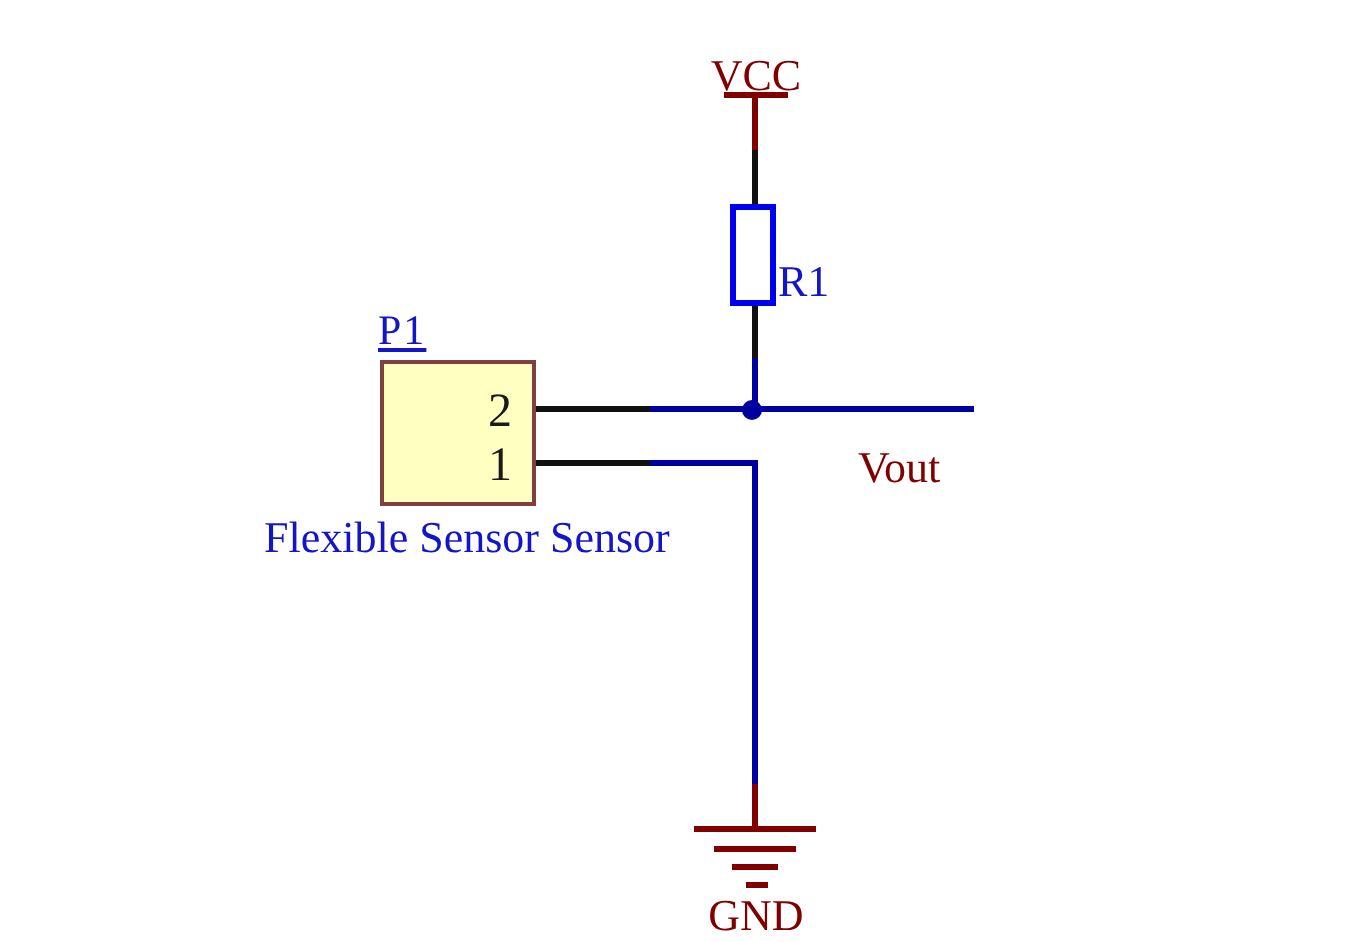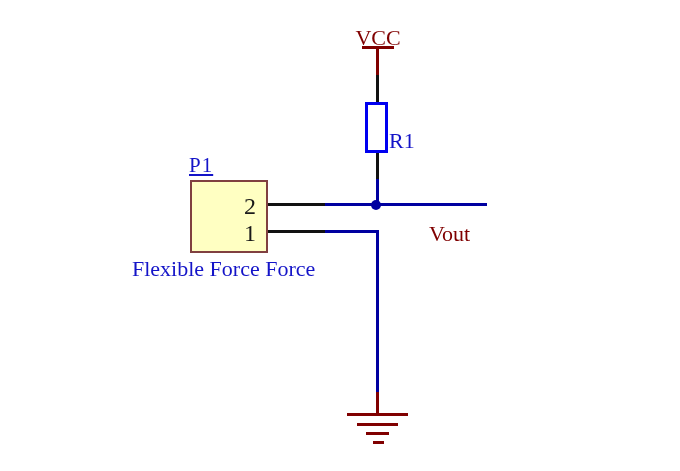--- a/index.html
+++ b/index.html
@@ -110,20 +110,21 @@
 
   <div class="lbl lbl-maroon vout-label">Vout</div>
 
   <div>
     <div class="stroke maroon-fill gnd-stem"></div>
     <div class="stroke maroon-fill gnd-bar1"></div>
     <div class="stroke maroon-fill gnd-bar2"></div>
     <div class="stroke maroon-fill gnd-bar3"></div>
     <div class="stroke maroon-fill gnd-bar4"></div>
   </div>
+  <div class="lbl lbl-maroon gnd-label">GND</div>
 
   <div class="lbl lbl-blue p1-label">P1</div>
   <div class="abs p1-body"></div>
   <div class="lbl lbl-pin pin2-number">2</div>
   <div class="lbl lbl-pin pin1-number">1</div>
-  <div class="lbl lbl-blue desc-label">Flexible Force Force</div>
+  <div class="lbl lbl-blue desc-label">Flexible Sensor Sensor</div>
 
 </div>
 
 </body></html>

